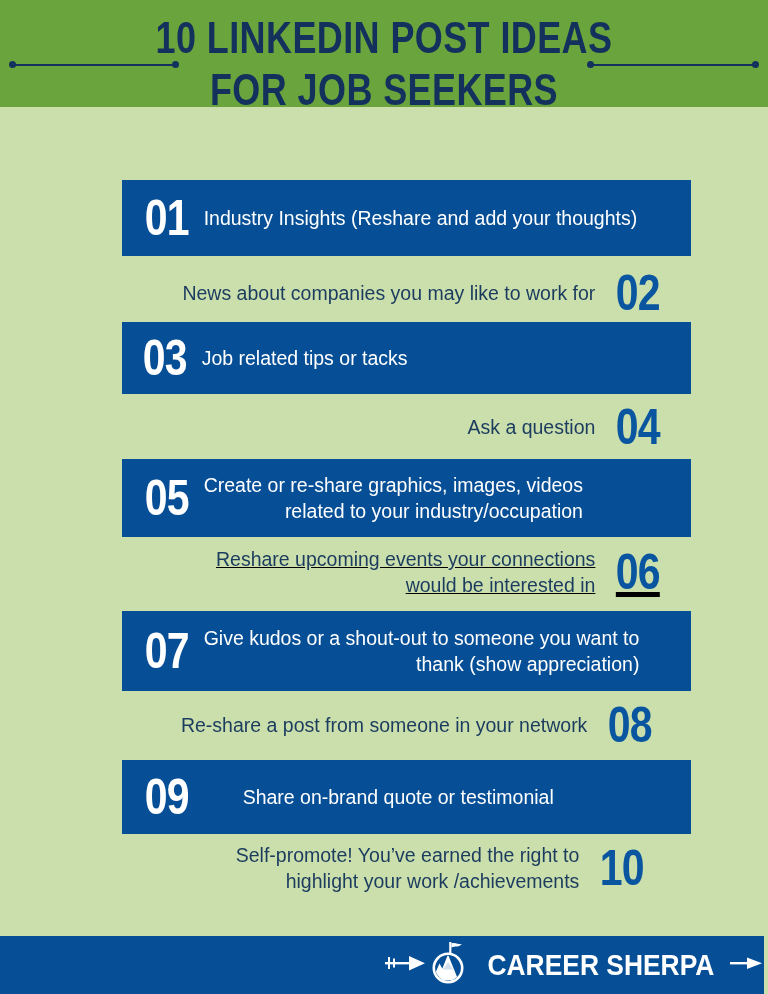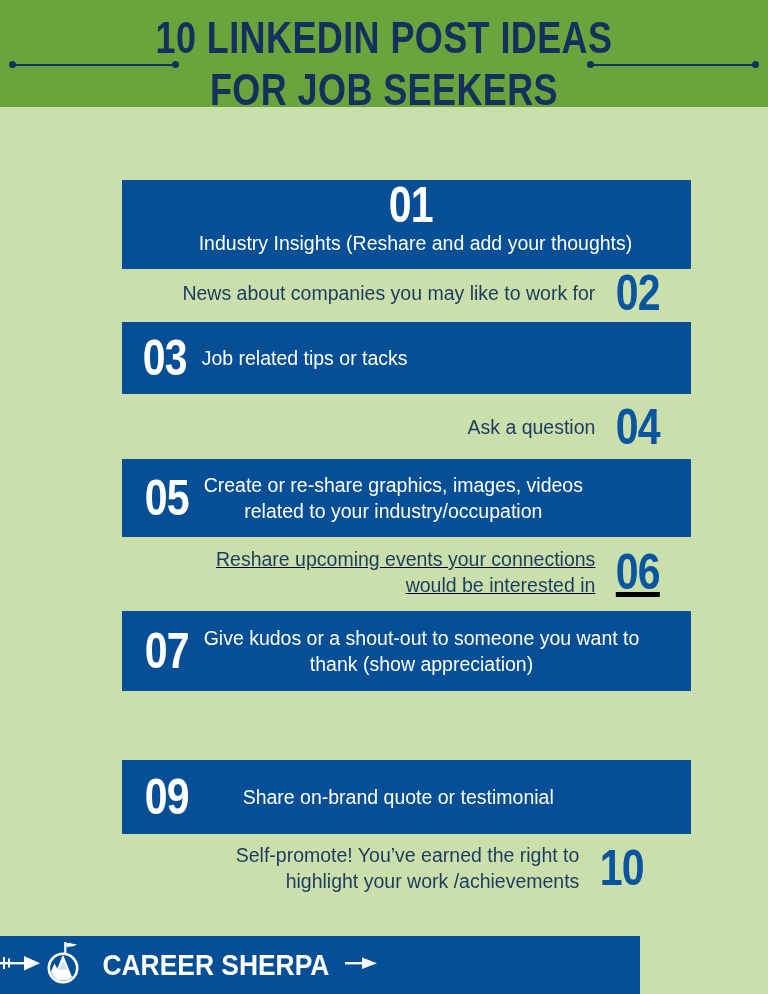--- a/index.html
+++ b/index.html
@@ -85,21 +85,21 @@
     background: #064f96;
     padding-left: 18px;
     padding-right: 16px;
   }
   .item.blue .num {
     color: #ffffff;
     flex: 0 0 auto;
   }
   .item.blue .txt {
     color: #ffffff;
-    text-align: center;
+    text-align: right;
     padding-left: 16px;
   }
   
   .item.green {
     left: 122px;
     width: 569px;
     background: transparent;
     justify-content: flex-end;
     padding-right: 26px;
   }
@@ -126,45 +126,45 @@
   .item.green .num { margin-left: -4px; }
 
   .txt {
     font-size: 19.5px;
     line-height: 26px;
     font-weight: 400;
     white-space: pre-line;
   }
 
   
-  #row1 { top: 180px; height: 89px; flex-direction: column; }
+  #row1 { top: 180px; height: 76px; }
   #row2 { top: 268px; height: 50px; }
   #row3 { top: 322px; height: 72px; padding-left: 16px; }
   #row4 { top: 402px; height: 50px; }
   #row5 { top: 459px; height: 78px; }
   #row6 { top: 544px; height: 56px; text-decoration: underline; }
   #row7 { top: 611px; height: 80px; }
   #row8 { top: 700px; height: 50px; }
   #row9 { top: 760px; height: 74px; gap: 39px; }
   #row10 { top: 840px; height: 56px; }
 
   #row8 { padding-right: 34px; }
   #row10 { padding-right: 42px; }
 
   
   .footer {
     position: absolute;
     left: 0;
     top: 936px;
-    width: 640px;
+    width: 764px;
     height: 58px;
     background: #064f96;
     display: flex;
     align-items: center;
-    justify-content: flex-start;
+    justify-content: flex-end;
   }
   .brand {
     display: flex;
     align-items: center;
     gap: 0px;
   }
   .arrow-left, .arrow-right {
     display: block;
     flex: 0 0 auto;
   }
@@ -234,20 +234,24 @@
 would be interested in</span>
     <span class="num">06</span>
   </div>
 
   <div class="item blue" id="row7">
     <span class="num">07</span>
     <span class="txt">Give kudos or a shout-out to someone you want to
 thank (show appreciation)</span>
   </div>
 
+  <div class="item green" id="row8">
+    <span class="txt">Re-share a post from someone in your network</span>
+    <span class="num">08</span>
+  </div>
 
   <div class="item blue" id="row9">
     <span class="num">09</span>
     <span class="txt">Share on-brand quote or testimonial</span>
   </div>
 
   <div class="item green" id="row10">
     <span class="txt">Self-promote! You’ve earned the right to
 highlight your  work /achievements</span>
     <span class="num">10</span>

